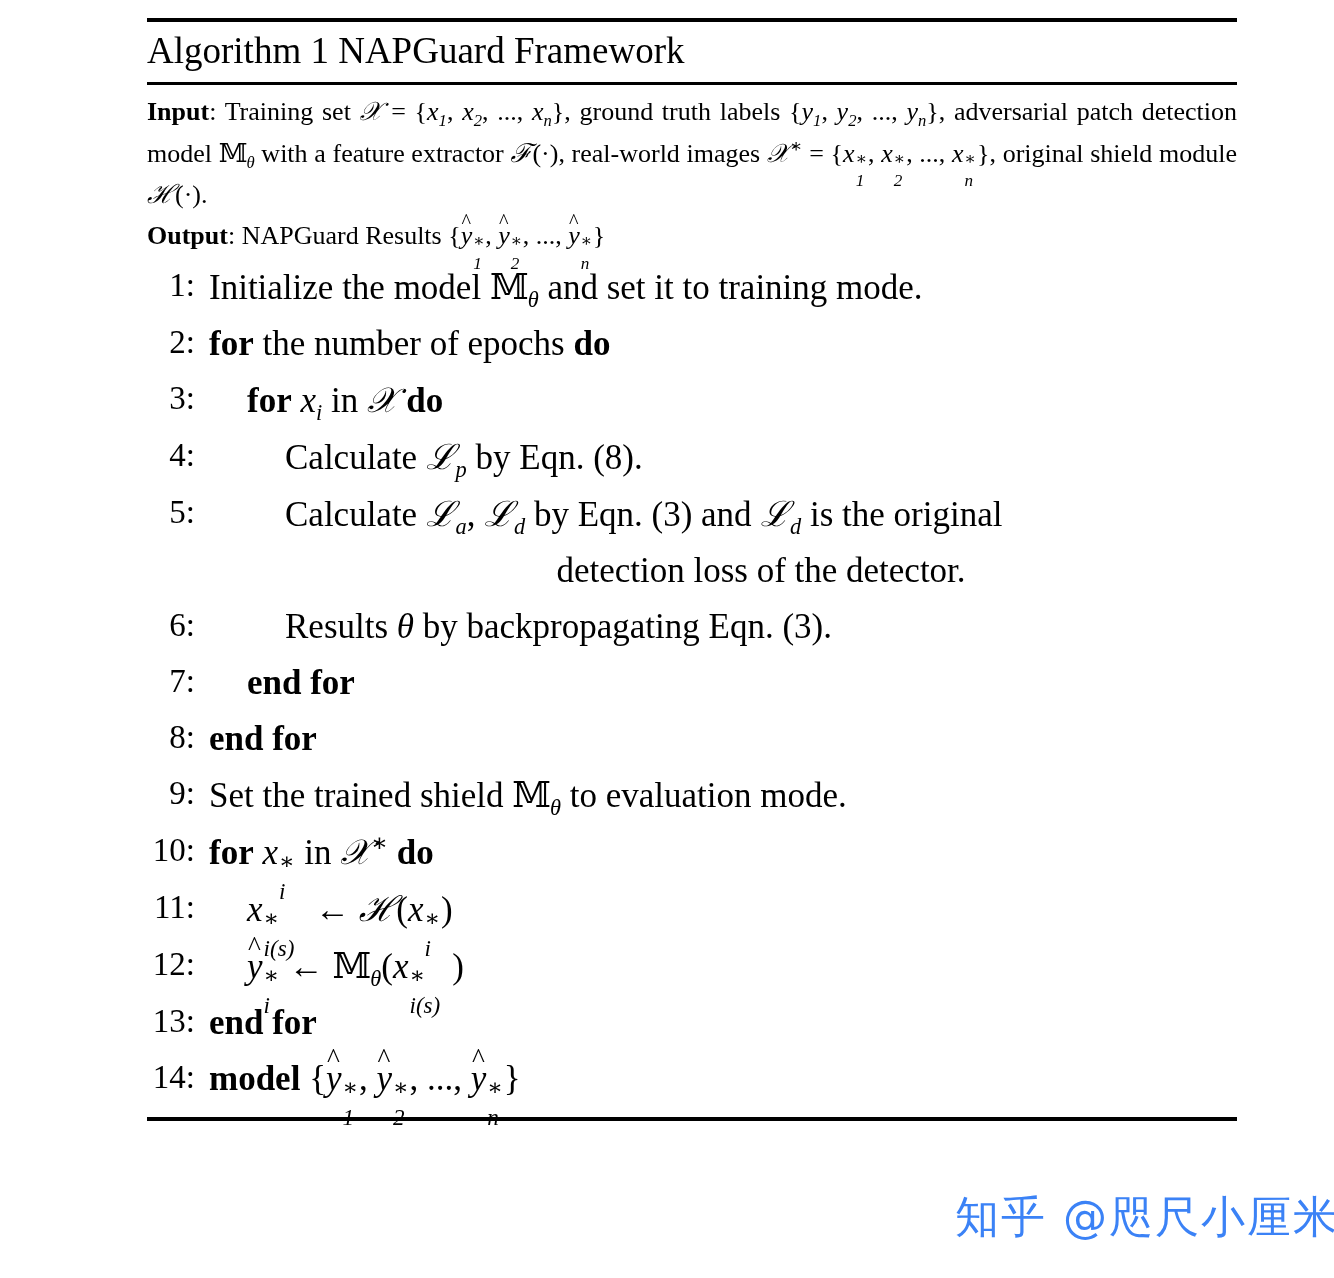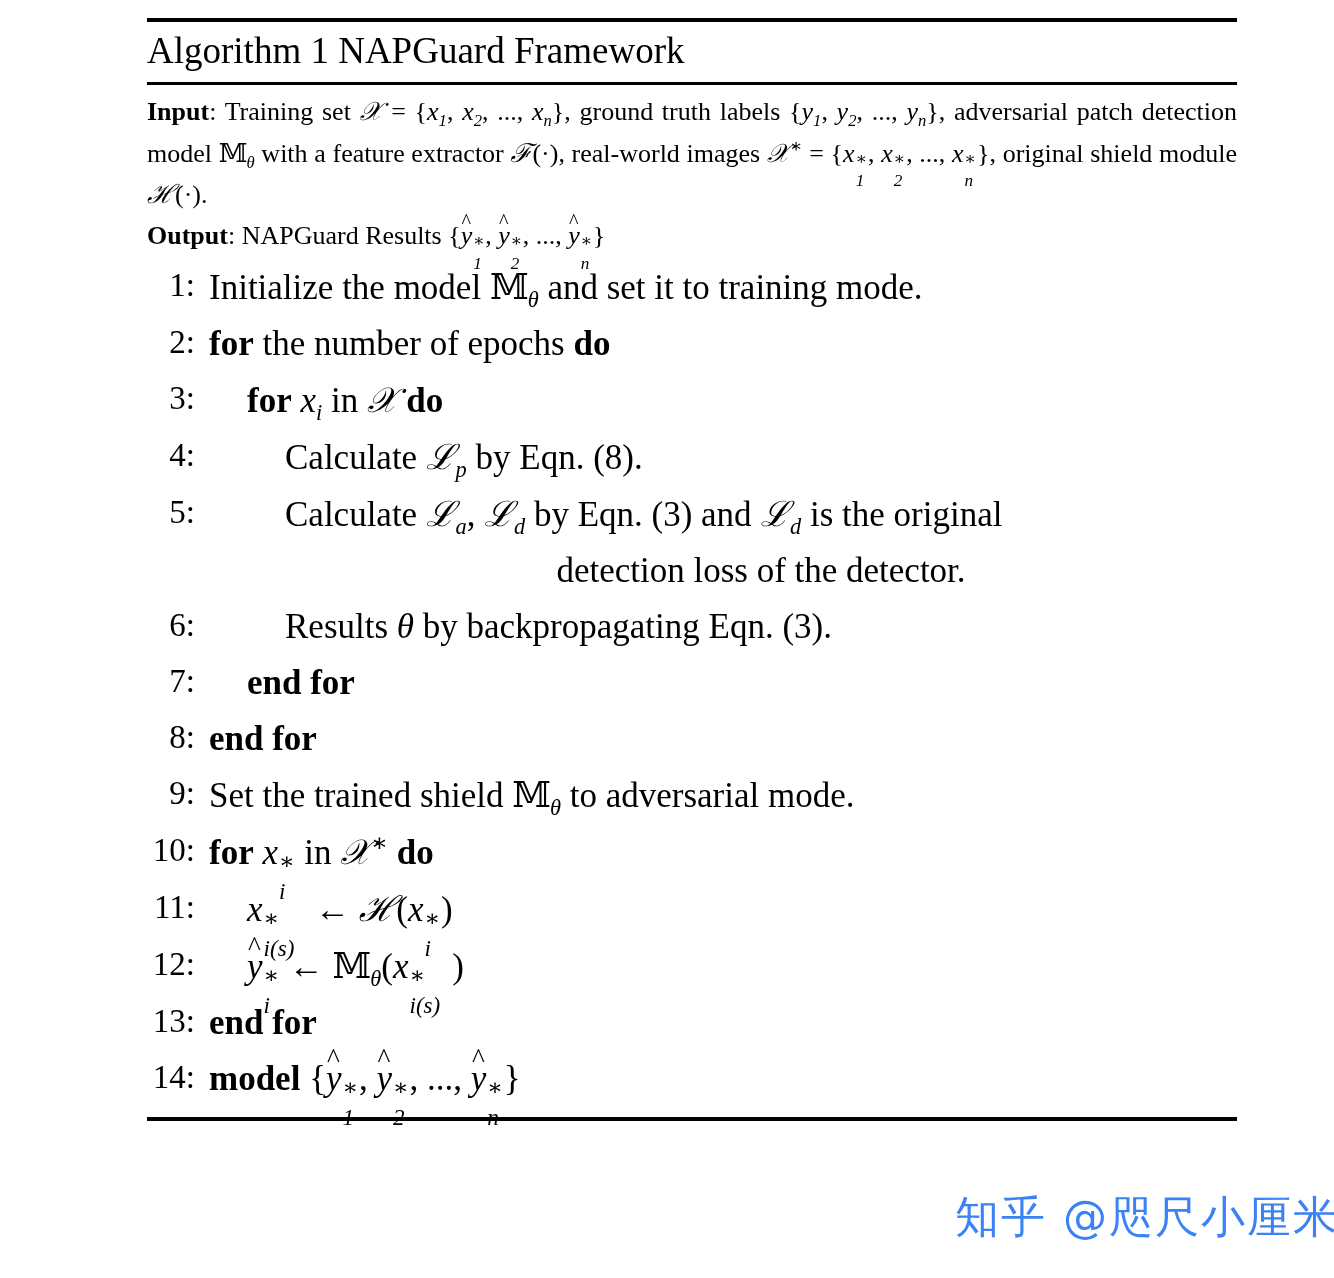--- a/index.html
+++ b/index.html
@@ -269,21 +269,21 @@
       <div class="step-body ind-0">
         <span class="kw-bold">end for</span>
       </div>
     </div>
 
     <div class="step">
       <div class="step-num">9:</div>
       <div class="step-body ind-0">
         <span>Set the trained shield</span>
         <span><span class="mbb">𝕄</span><sub class="m">θ</sub></span>
-        <span>to adversarial mode.</span>
+        <span>to evaluation mode.</span>
       </div>
     </div>
 
     <div class="step">
       <div class="step-num">10:</div>
       <div class="step-body ind-0">
         <span class="kw-bold">for</span>
         <span><span class="mi">x</span><span class="subsup"><span class="s-sup">∗</span><span class="s-sub">i</span></span>&nbsp;&nbsp;</span>
         <span>in</span>
         <span><span class="mcal">𝒳</span><sup class="star">∗</sup></span>

